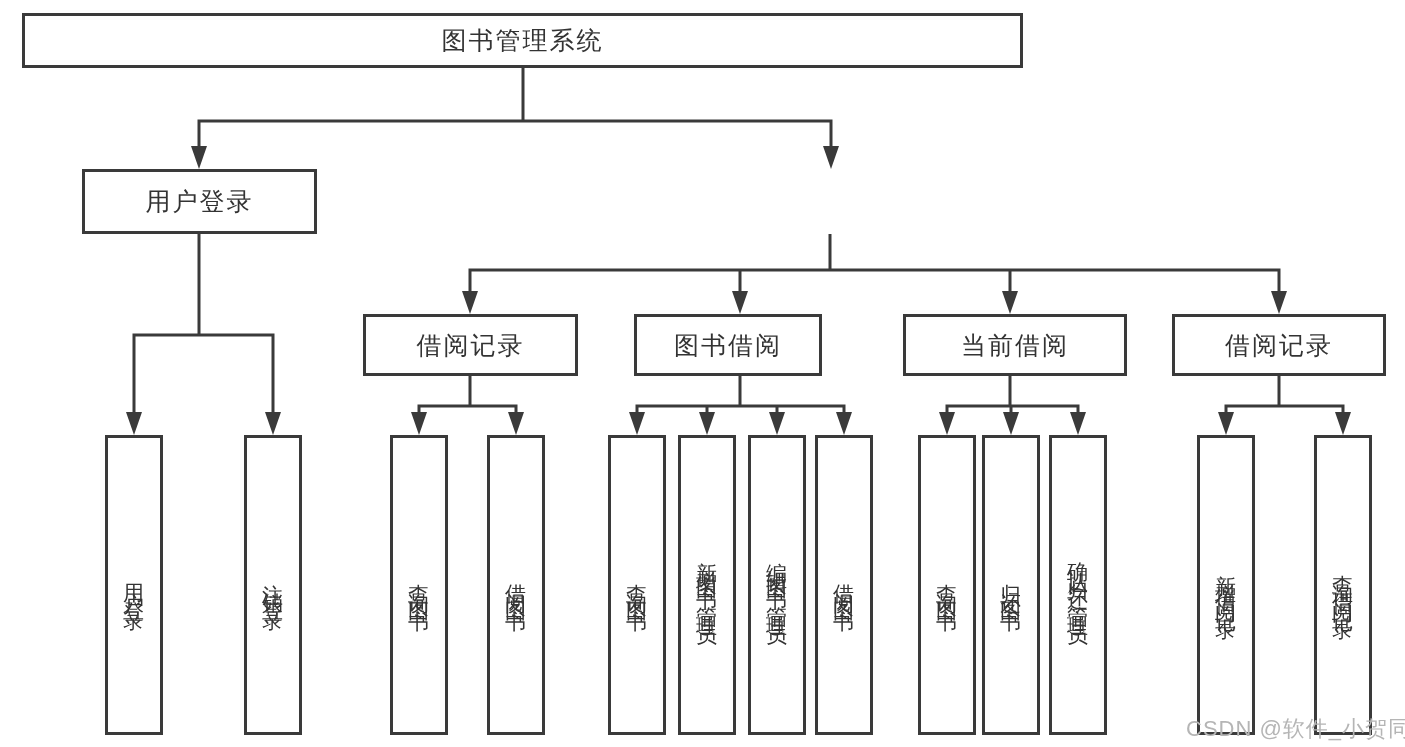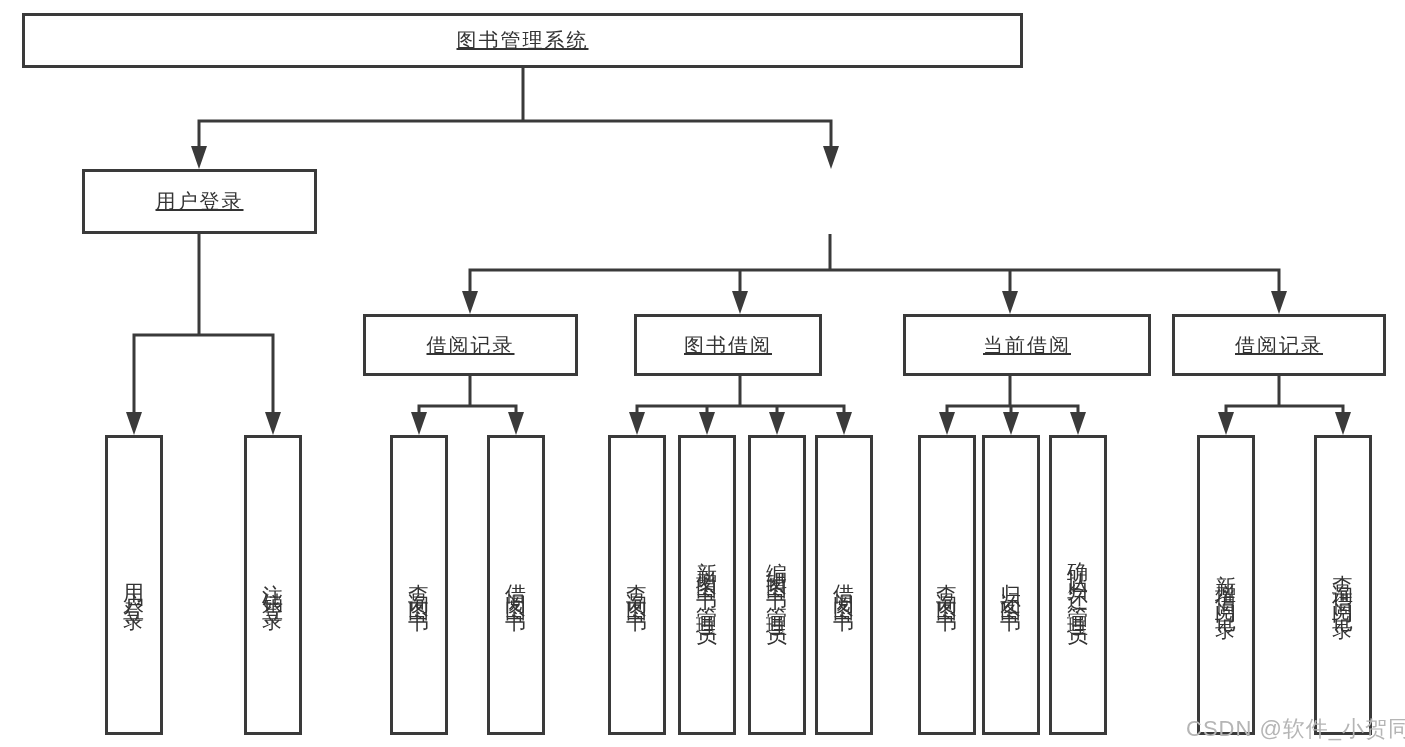--- a/index.html
+++ b/index.html
@@ -28,24 +28,23 @@
   .box{
     position:absolute;
     border:3px solid var(--line);
     background:var(--bg);
     display:flex;
     align-items:center;
     justify-content:center;
     color:var(--text);
   }
   .hbox span{
-    font-size:20px;
+    font-size:25px;
     letter-spacing:2px;
     white-space:nowrap;
-    text-decoration:underline;
   }
   .vbox span{
     writing-mode:vertical-rl;
     text-orientation:mixed;
     font-size:21px;
     line-height:1;
     letter-spacing:9px;
     white-space:nowrap;
   }
   .watermark{
@@ -110,21 +109,21 @@
   <div class="box hbox" style="left:82px;top:169px;width:235px;height:65px">
     <span>用户登录</span>
   </div>
 
   <div class="box hbox" style="left:363px;top:314px;width:215px;height:62px">
     <span>借阅记录</span>
   </div>
   <div class="box hbox" style="left:634px;top:314px;width:188px;height:62px">
     <span>图书借阅</span>
   </div>
-  <div class="box hbox" style="left:903px;top:314px;width:248px;height:62px">
+  <div class="box hbox" style="left:903px;top:314px;width:224px;height:62px">
     <span>当前借阅</span>
   </div>
   <div class="box hbox" style="left:1172px;top:314px;width:214px;height:62px">
     <span>借阅记录</span>
   </div>
 
   <div class="box vbox" style="left:105px;top:435px;width:58px;height:300px">
     <span>用户登录</span>
   </div>
   <div class="box vbox" style="left:244px;top:435px;width:58px;height:300px">

